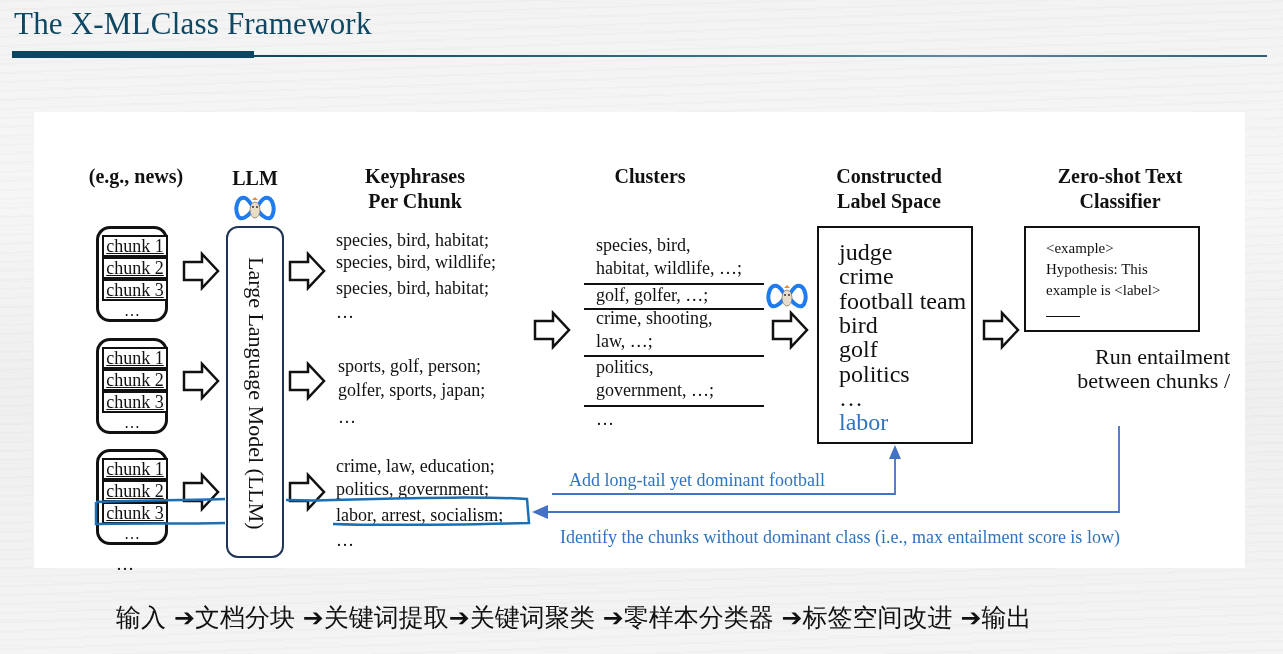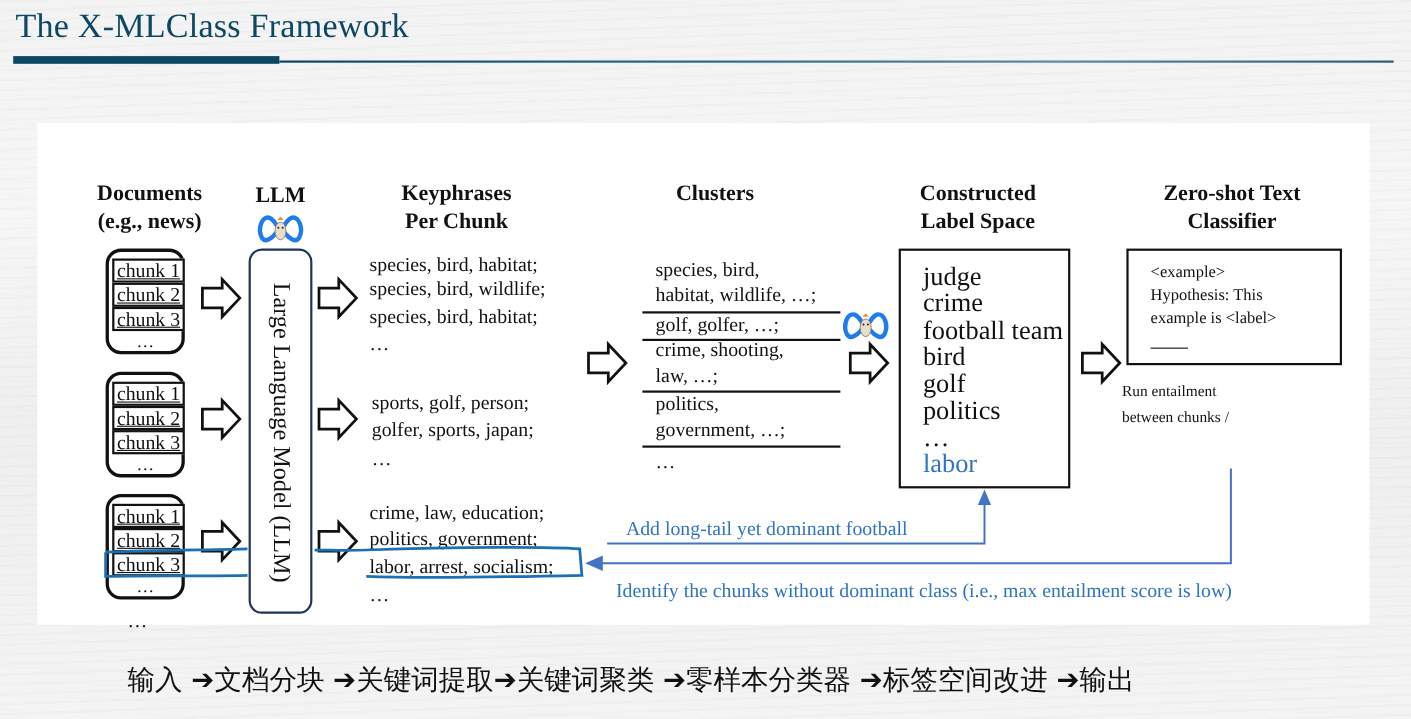--- a/index.html
+++ b/index.html
@@ -61,27 +61,27 @@
   .cluster-item {
     position:absolute; left:0; font-size:18px; line-height:23px; white-space:nowrap;
   }
   .cluster-line { position:absolute; left:0; width:180px; height:2px; background:#111; }
   .label-box {
     position:absolute; left:817px; top:226px; width:156px; height:218px;
     border:2px solid #111; box-sizing:border-box; background:#fff;
   }
   .label-item { position:absolute; left:20px; font-size:24px; line-height:24px; }
   .clf-box {
-    position:absolute; left:1024px; top:226px; width:196px; height:106px;
+    position:absolute; left:1024px; top:226px; width:176px; height:106px;
     border:2px solid #111; box-sizing:border-box; background:#fff;
   }
   .clf-text { position:absolute; left:20px; top:10px; font-size:15px; line-height:21px; }
   .clf-rule { position:absolute; left:20px; top:88px; width:34px; height:1px; background:#111; }
   .caption {
-    position:absolute; font-size:14px; line-height:24px; text-align:left;
+    position:absolute; font-size:22px; line-height:24px; text-align:right;
   }
   .blue { color:#2f74c0; }
   .bluetxt { position:absolute; font-size:18px; color:#2f74c0; white-space:nowrap; }
   .bottom-flow {
     position:absolute; left:116px; top:601px; font-size:25px; color:#111;
     font-family: "DejaVu Sans", sans-serif; letter-spacing:0px; white-space:nowrap;text-align:right;
   }
   svg.ov { position:absolute; left:0; top:0; overflow:visible; }
   .meta-icon { position:absolute; width:46px; height:30px; }
 </style>
@@ -90,21 +90,20 @@
 
 <div class="texture"></div>
 
 <div class="slide-title">The X-MLClass Framework</div>
 <div class="title-bar-thick"></div>
 <div class="title-bar-thin"></div>
 
 <div class="panel"></div>
 
 <div class="hdr" style="left:68px; top:164px; width:136px;">
-  <div>Documents</div>
   <div>(e.g., news)</div>
 </div>
 <div class="hdr" style="left:220px; top:166px; width:70px;">LLM</div>
 <div class="hdr" style="left:330px; top:164px; width:170px;">
   <div>Keyphrases</div>
   <div>Per Chunk</div>
 </div>
 <div class="hdr" style="left:580px; top:164px; width:140px;">
   <div>Clusters</div>
 </div>

